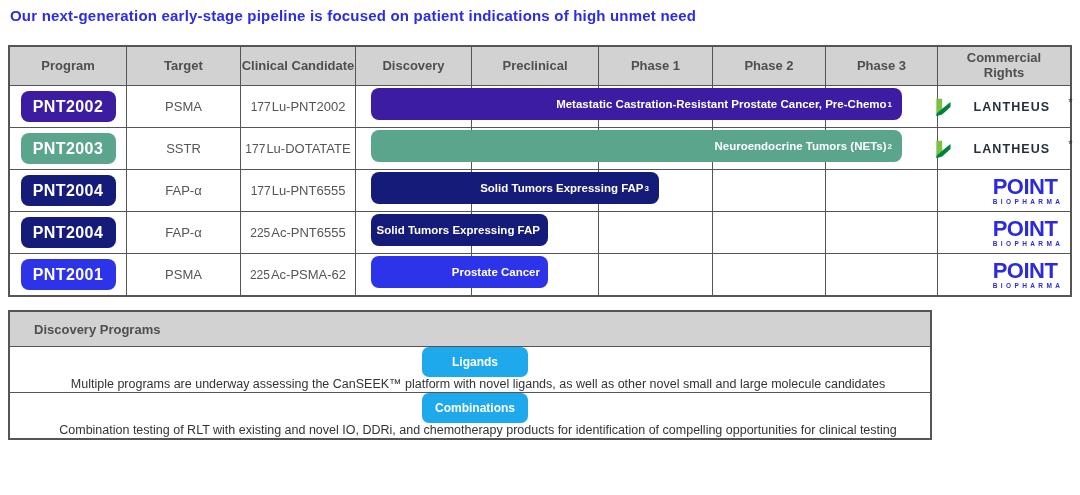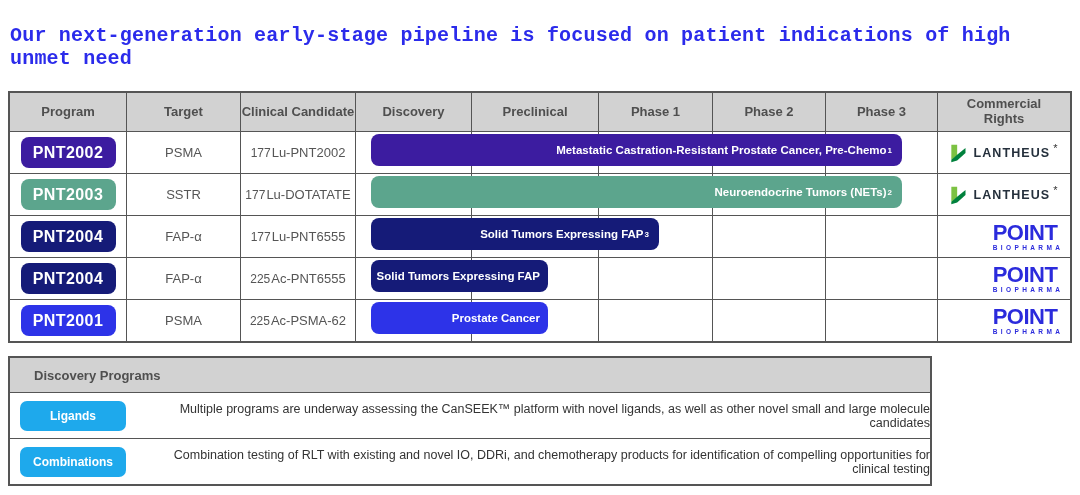--- a/index.html
+++ b/index.html
@@ -1,18 +1,18 @@
 <!DOCTYPE html>
 <html><head>
 <meta charset="utf-8">
 <style>
   * { box-sizing: border-box; margin: 0; padding: 0; }
   html,body { width:1080px; height:495px; background:#fff; overflow:hidden;
     font-family:"Liberation Sans", sans-serif; }
-  .title { margin:24px 0 0 10px; font-size:20px; font-weight:600; color:#2b2beb; letter-spacing:0.2px;font-family:Liberation Mono, monospace; }
+  .title { margin:7px 0 0 10px; font-size:15px; font-weight:600; color:#2b2beb; letter-spacing:0.2px; }
 
   
   .ptable { width:1064px; margin:21px 0 0 8px; border:2px solid #555; }
   .trow { display:grid; position:relative; height:42px;
     grid-template-columns:116px 114px 115px 116px 127px 114px 113px 112px 133px; }
   .thead { height:38px; background:#d2d2d2; }
   .trow + .trow { border-top:1px solid #555; }
   .cell { display:flex; align-items:center; justify-content:center; text-align:center; }
   .cell + .cell { border-left:1px solid #555; }
   .th { font-size:13px; font-weight:700; color:#4f4f4f; line-height:1.15; }
@@ -27,32 +27,32 @@
 
   .bar { position:absolute; top:2px; height:32px; border-radius:8px; z-index:2;
     display:flex; align-items:center; justify-content:flex-end;
     color:#fff; font-size:11.5px; font-weight:700; padding:0 10px; white-space:nowrap; }
   .bar sup { font-size:8px; margin-left:1px; }
   .bar-w1 { left:361px; width:531px; }
   .bar-w2 { left:361px; width:288px; }
   .bar-w3 { left:361px; width:177px; padding:0 7px; }
 
   
-  .lantheus { display:flex; align-items:center; gap:5px; }
+  .lantheus { display:flex; align-items:center; gap:20px; }
   .lan-text { font-size:12.5px; font-weight:700; letter-spacing:1.1px; color:#25303c; }
   .lan-star { font-size:11px; color:#333; position:relative; top:-5px; left:-2px; }
   .pointlogo { text-align:left; line-height:1;margin-left:48px; }
   .point-word { font-size:22px; font-weight:800; color:#2b2bdc; letter-spacing:-0.5px; }
   .point-sub { font-size:6.5px; font-weight:700; letter-spacing:3.4px; color:#2b2bdc; margin-top:1px; }
 
   
   .dbox { width:924px; margin:13px 0 0 8px; border:2px solid #555;text-align:right; }
   .dhead { height:34px; background:#d2d2d2; display:flex; align-items:center;
     padding-left:24px; font-size:13px; font-weight:700; color:#4f4f4f; }
-  .drow { height:46px; display:flex; align-items:center; border-top:1px solid #555; background:#fff; }
+  .drow { height:46px; display:flex; align-items:center; border-top:1px solid #555; background:#fff;flex-direction:column; }
   .dbadge { width:106px; height:30px; margin-left:10px; border-radius:7px; background:#1ea9ec;
     color:#fff; font-size:12px; font-weight:700; display:flex; align-items:center;
     justify-content:center; flex:0 0 auto; }
   .dtext { margin-left:16px; font-size:12.5px; color:#333; }
 </style>
 </head>
 <body>
 
 <h1 class="title">Our next-generation early-stage pipeline is focused on patient indications of high unmet need</h1>
 

